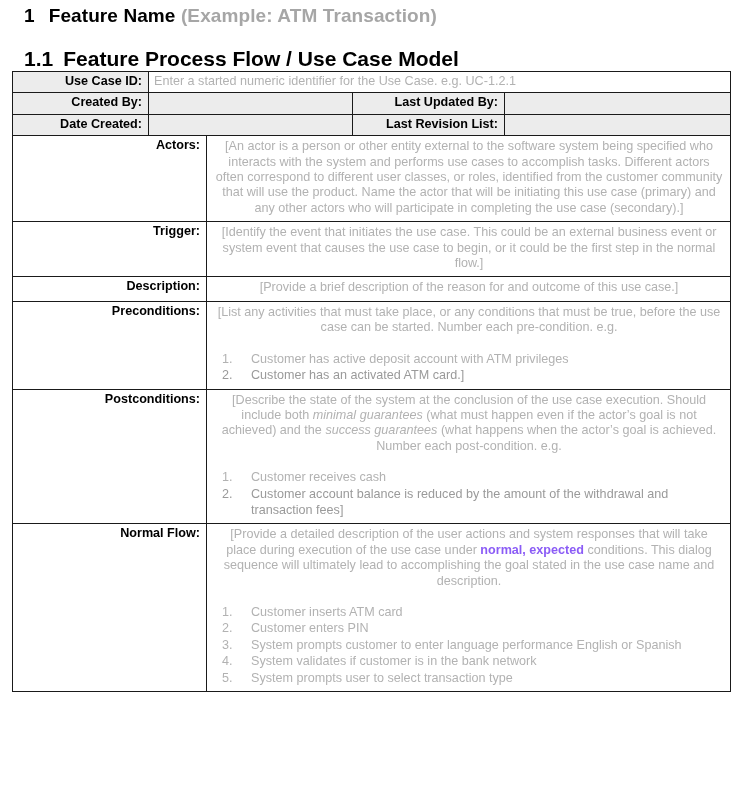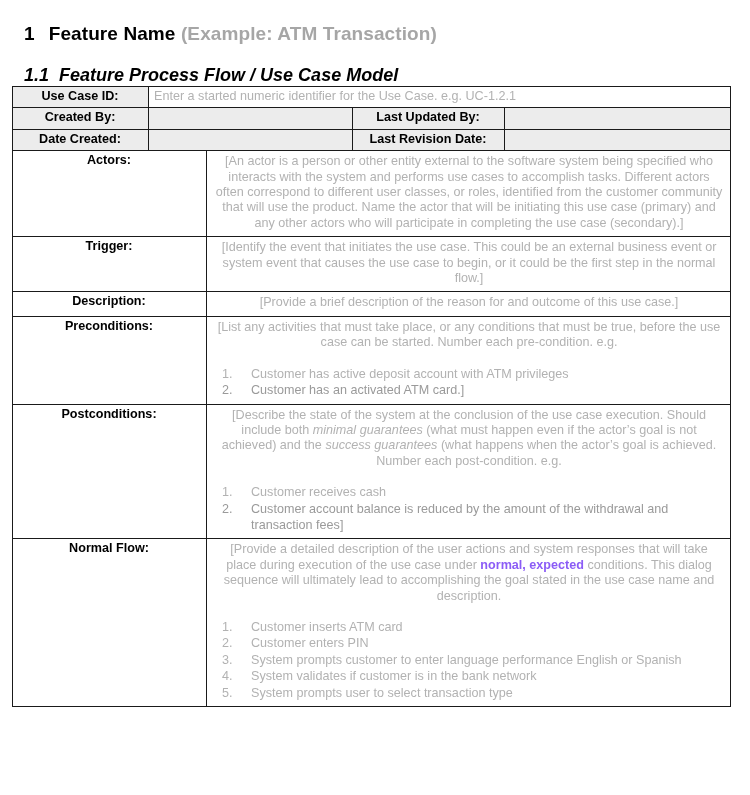--- a/index.html
+++ b/index.html
@@ -20,32 +20,31 @@
     height: 795px;
     box-sizing: border-box;
     padding: 0 12px;
   }
 
   
   .h1 {
     font-size: 19px;
     font-weight: bold;
     letter-spacing: 0.1px;
-    padding: 23px 0 0 12px;
+    padding: 5px 0 0 12px;
     white-space: nowrap;
   }
   .h1 .num { margin-right: 14px; }
   .h1 .example {
     color: #a6a6a6;
     font-weight: bold;
   }
   .h2 {
-    font-size: 18px;
-    font-weight: bold;
-    font-style: italic;
+    font-size: 21px;
+    font-weight: bold;
     padding-left: 12px;
     white-space: nowrap;
   }
   .h2-1 { padding-top: 20px; }
   .h2-2 { padding-top: 19px; padding-bottom: 12px; }
   .h2 .num { margin-right: 10px; }
 
   
   table.uc {
     border-collapse: collapse;
@@ -56,21 +55,21 @@
   }
   table.uc td {
     border: 1.2px solid #1a1a1a;
     vertical-align: top;
     padding: 2px 5px 3px 5px;
     font-size: 12.6px;
     line-height: 15.4px;
   }
   .lbl {
     font-weight: bold;
-    text-align: center;
+    text-align: right;
     color: #000;
     white-space: nowrap;
     padding-right: 6px !important;
   }
   .shade { background: #ececec; }
   .ph {
     color: #b2b2b2;
   }
   .val { background: #ececec; }
   .body-cell {
@@ -139,21 +138,21 @@
       <tr>
         <td class="lbl shade">Created By:</td>
         <td class="val" colspan="2">&nbsp;</td>
         <td class="lbl shade">Last Updated By:</td>
         <td class="val">&nbsp;</td>
       </tr>
 
       <tr>
         <td class="lbl shade">Date Created:</td>
         <td class="val" colspan="2">&nbsp;</td>
-        <td class="lbl shade">Last Revision Date:</td>
+        <td class="lbl shade">Last Revision List:</td>
         <td class="val">&nbsp;</td>
       </tr>
 
       <tr>
         <td class="lbl tall-label" colspan="2">Actors:</td>
         <td class="body-cell" colspan="3">
           <p>[An actor is a person or other entity external to the software system being specified who interacts with the system and performs use cases to accomplish tasks. Different actors often correspond to different user classes, or roles, identified from the customer community that will use the product. Name the actor that will be initiating this use case (primary) and any other actors who will participate in completing the use case (secondary).]</p>
         </td>
       </tr>
 

